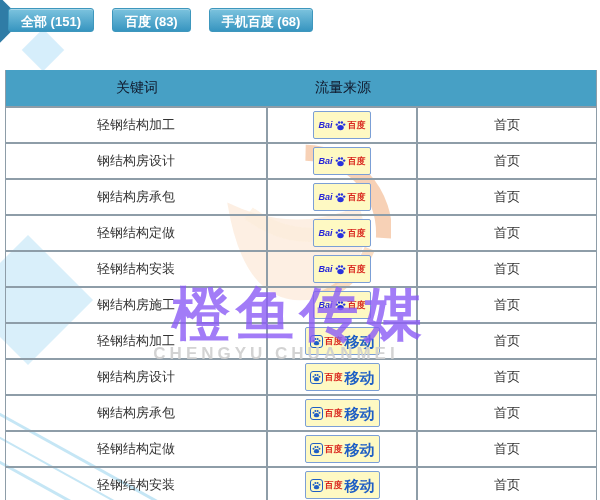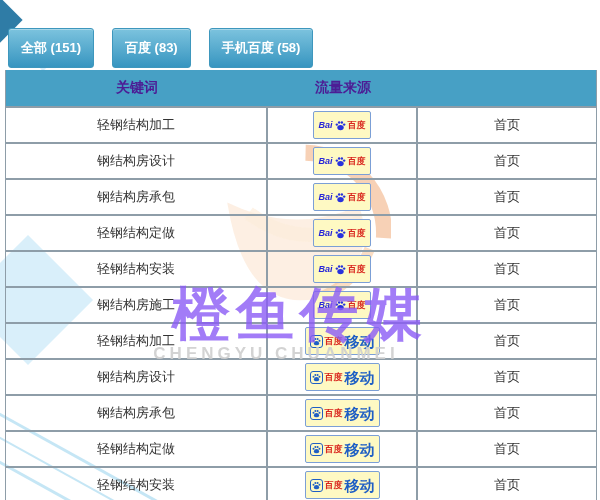--- a/index.html
+++ b/index.html
@@ -15,30 +15,30 @@
   .decor{position:absolute;z-index:1;pointer-events:none;}
   .corner-dark{left:-16px;top:4px;width:32px;height:32px;background:#2f7ca6;transform:rotate(45deg);}
   .chevron-top{left:28px;top:35px;width:30px;height:30px;background:#d6eefb;transform:rotate(45deg);}
   .diamond-left{left:-18px;top:254px;width:92px;height:92px;background:#d9effa;transform:rotate(45deg);}
   .diag-line{height:3px;width:330px;background:rgba(140,205,235,.5);transform:rotate(29deg);transform-origin:0 0;left:-30px;}
   .dl1{top:396px;} .dl2{top:420px;height:2px;} .dl3{top:444px;}
   .swirl{left:213px;top:142px;width:178px;height:178px;opacity:.55;}
 
   
   .tabs{position:absolute;left:8px;top:8px;display:flex;gap:18px;z-index:3;}
-  .tab{height:40px;padding:0 12px;border:1px solid #3e97bd;border-radius:3px;
+  .tab{height:24px;padding:0 12px;border:1px solid #3e97bd;border-radius:3px;
        background:linear-gradient(180deg,var(--tab-top),var(--tab-bottom));
        color:#fff;font-weight:bold;font-size:13px;line-height:26px;cursor:pointer;
-       box-shadow:inset 0 1px 0 rgba(255,255,255,.35);font-family:"Liberation Sans",sans-serif;margin-top:20px;}
+       box-shadow:inset 0 1px 0 rgba(255,255,255,.35);font-family:"Liberation Sans",sans-serif;}
 
   
   .table{position:absolute;left:5px;top:70px;width:592px;z-index:2;
          border-left:1px solid var(--border);border-right:1px solid var(--border);}
   .thead{display:flex;height:36px;background:var(--header-bg);}
-  .th{color:#4c1d95;font-weight:bold;font-size:14px;display:flex;align-items:center;justify-content:center;}
+  .th{color:#0f172a;font-weight:normal;font-size:14px;display:flex;align-items:center;justify-content:center;}
   .tr{display:flex;height:36px;border-top:2px solid var(--border);background:transparent;}
   .td{display:flex;align-items:center;justify-content:center;font-size:13px;color:#333;text-align:center;}
   .c1{width:262px;} .c2{width:150px;} .c3{width:178px;}
   .tr .c1,.tr .c2{border-right:2px solid var(--border);}
 
   
   .logo{display:inline-flex;align-items:center;gap:2px;background:#fef9c3;border:1px solid #7b9fd6;
         border-radius:2px;padding:1px 4px;height:28px;line-height:1;}
   .bai{color:var(--baidu-blue);font-size:9px;font-weight:bold;font-style:italic;}
   .du{color:var(--baidu-red);font-size:9px;font-weight:bold;font-style:normal;}
@@ -70,21 +70,21 @@
   <svg class="decor swirl" viewBox="0 0 100 100">
     <path d="M 52 6 A 45 45 0 0 1 96 54" stroke="#e4670f" stroke-width="9" fill="none" opacity="0.55"></path>
     <path d="M 8 34 Q 45 52 82 36 Q 94 68 58 88 Q 18 96 8 34 Z" fill="#f5b47a" opacity="0.38"></path>
     <path d="M 58 88 Q 80 80 88 60" stroke="#ef8324" stroke-width="6" fill="none" opacity="0.5"></path>
     <path d="M 20 40 Q 50 62 84 44" stroke="#fbe0c0" stroke-width="8" fill="none" opacity="0.7"></path>
   </svg>
 
   <div class="tabs">
     <button class="tab">全部 (151)</button>
     <button class="tab">百度 (83)</button>
-    <button class="tab">手机百度 (58)</button>
+    <button class="tab">手机百度 (68)</button>
   </div>
 
   <div class="table">
     <div class="thead">
       <div class="th c1">关键词</div>
       <div class="th c2">流量来源</div>
     </div>
     <div id="tbody">
   <div class="tr">
     <div class="td c1">轻钢结构加工</div>

